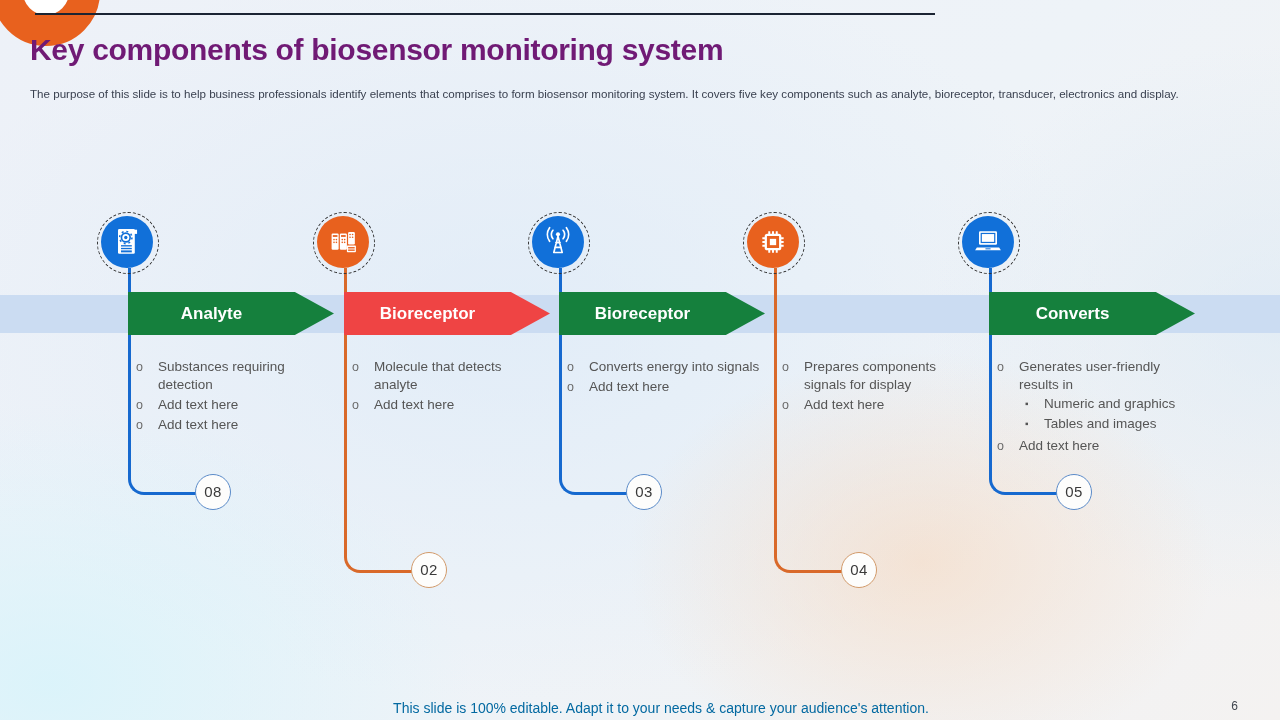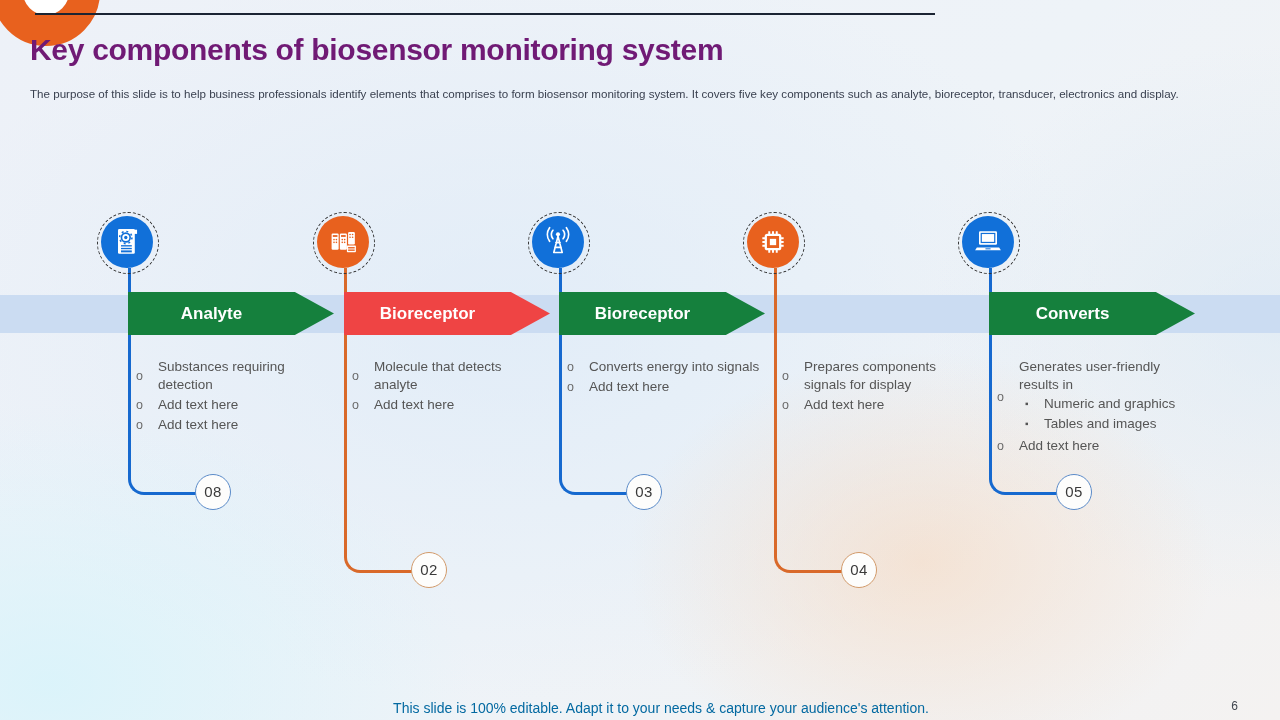--- a/index.html
+++ b/index.html
@@ -42,21 +42,21 @@
 
   .arrow{position:absolute;left:0;top:292px;width:206px;height:43px;z-index:3;
     clip-path:polygon(0 0,81% 0,100% 50%,81% 100%,0 100%);
     color:#fff;font-size:17px;font-weight:bold;line-height:43px;text-align:center;
     padding:0;box-sizing:border-box;}
   .arrow span{display:block;padding-right:39px;}
   .arrow.blue{background:#15803d;} .arrow.orange{background:#ef4444;}
 
   .items{position:absolute;left:8px;top:358px;width:196px;z-index:2;
     font-size:13.5px;color:#555;line-height:1.34;margin:0;padding:0;list-style:none;}
-  .items li{display:flex;margin:0 0 2px 0;align-items:center;}
+  .items li{display:flex;margin:0 0 2px 0;}
   .items li::before{content:"o";color:#6a6a6a;flex:0 0 14px;margin-right:8px;font-size:12.5px;line-height:1.45;}
   .subitems{margin:1px 0 1px 6px;padding:0;list-style:none;}
   .subitems li::before{content:"\25AA";color:#555;flex:0 0 10px;margin-right:9px;font-size:10px;line-height:1.8;}
 
   .num{position:absolute;left:67px;width:36px;height:36px;border-radius:50%;background:#fdfdfc;
     box-sizing:border-box;text-align:center;line-height:33px;font-size:15px;color:#3a3a3a;z-index:4;letter-spacing:0.5px;}
   .num.blue{top:474px;border:1.6px solid #5b8bc9;}
   .num.orange{top:552px;border:1.6px solid #d29a6a;}
 
   

